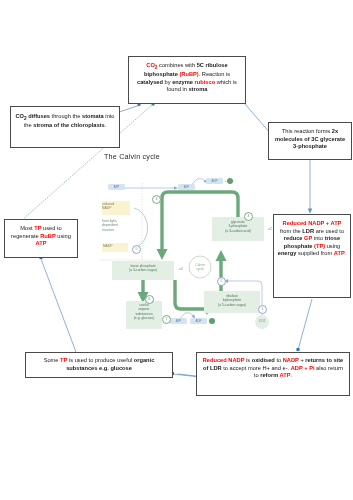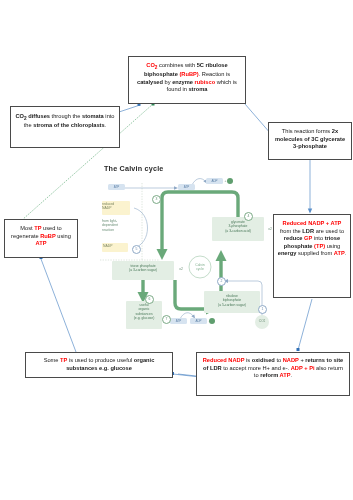--- a/index.html
+++ b/index.html
@@ -79,23 +79,23 @@
 
   
   #calvin-diagram {
     position: absolute;
     left: 100px; top: 163px;
     width: 182px; height: 175px;
     z-index: 3;
   }
   #calvin-title {
     position: absolute;
-    left: 104px; top: 164px;
+    left: 104px; top: 152px;
     font-size: 7.2px;
-    font-weight: bold;
+    font-weight: normal;
     color: #2a2a2a;
     z-index: 4;
     letter-spacing: 0.2px;
   }
   .dg-label {
     position: absolute;
     font-size: 3.4px;
     color: #4c7a5b;
     text-align: center;
     line-height: 1.25;

